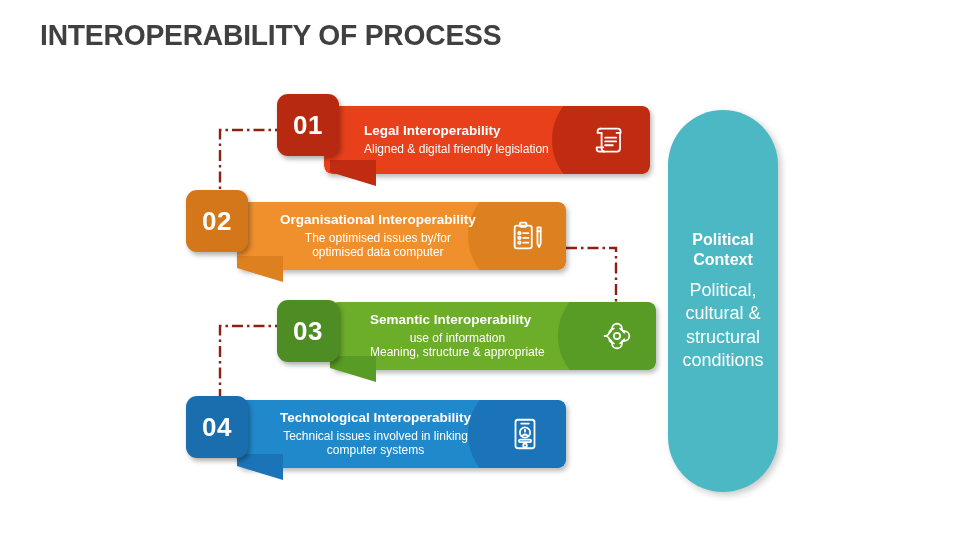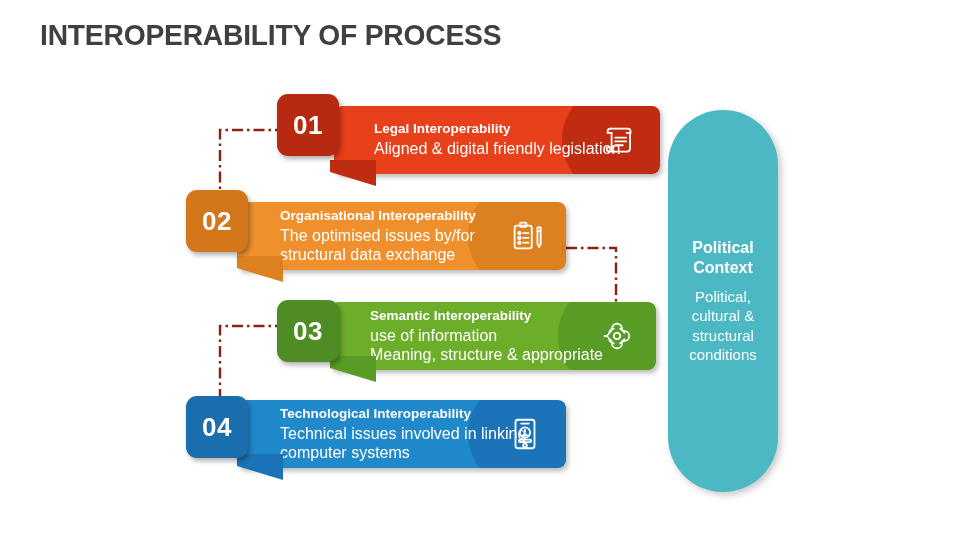--- a/index.html
+++ b/index.html
@@ -80,23 +80,24 @@
     line-height: 1.18;
   }
   .row-title {
     font-size: 13.5px;
     font-weight: bold;
     color: #ffffff;
     white-space: nowrap;
     margin-bottom: 3px;
   }
   .row-sub {
-    font-size: 16px;
+    font-size: 12px;
     font-weight: normal;
     color: #ffffff;
+    text-align: center;
   }
   .row-sub span { display: block; white-space: nowrap; }
 
   
   .tail {
     position: absolute;
     z-index: 1;
   }
   .tail svg { display: block; }
 
@@ -134,21 +135,21 @@
     color: #ffffff;
   }
   #context-title {
     font-size: 16px;
     font-weight: bold;
     line-height: 1.25;
     margin-bottom: 9px;
     white-space: pre-line;
   }
   #context-sub {
-    font-size: 15px;
+    font-size: 18px;
     line-height: 1.3;
     white-space: pre-line;
   }
 </style>
 </head>
 <body>
 
 <div id="slide">
 
   <div id="page-title">INTEROPERABILITY OF PROCESS</div>
@@ -171,21 +172,21 @@
     </svg>
   </div>
 
   <div class="row" style="left:0; top:92px;">
     <div class="tail" style="left:330px; top:68px;">
       <svg width="46" height="26" viewBox="0 0 46 26">
         <polygon points="0,0 46,0 46,26 0,12" fill="#c02c11"></polygon>
       </svg>
     </div>
 
-    <div class="bar" style="left:334px; width:326px;text-decoration:underline;">
+    <div class="bar" style="left:324px; width:326px;text-decoration:underline;">
       <div class="bar-inner" style="background:#e8401a;">
         <div class="icon-blob" style="right:-14px; background:#c02c11;"></div>
         <div class="icon-wrap" style="right:22px;">
           <svg viewBox="0 0 40 40" fill="none" stroke="#ffffff" stroke-width="1.9" stroke-linecap="round" stroke-linejoin="round">
             <path d="M11 8 h18 a3.2 3.2 0 0 1 3.2 3.2 v1.4 h-4.2"></path>
             <path d="M11 8 a3 3 0 0 0 -3 3 v1.6 h4.2"></path>
             <path d="M12.2 12.6 V29 a3.2 3.2 0 0 0 3.2 3.2 h13 a3.2 3.2 0 0 0 3.2 -3.2 V12.6"></path>
             <path d="M15.4 32.2 H10 a3 3 0 0 1 -3 -3 v-1.5 h7"></path>
             <line x1="16" y1="17.5" x2="27.5" y2="17.5"></line>
             <line x1="16" y1="21.5" x2="27.5" y2="21.5"></line>
@@ -228,21 +229,21 @@
             <line x1="16" y1="27" x2="21.5" y2="27"></line>
             <path d="M31 11 l3.4 0 l0 17 l-1.7 3.6 l-1.7 -3.6 z"></path>
             <line x1="31" y1="15" x2="34.4" y2="15"></line>
           </svg>
         </div>
       </div>
       <div class="texts" style="left:43px;">
         <div class="row-title">Organisational Interoperability</div>
         <div class="row-sub">
           <span>The optimised issues by/for</span>
-          <span>structural data exchange</span>
+          <span>optimised data computer</span>
         </div>
       </div>
     </div>
 
     <div class="badge" style="left:186px; top:2px; background:#d4761a;">
       <span>02</span>
     </div>
   </div>
 
   <div class="row" style="left:0; top:288px;">

